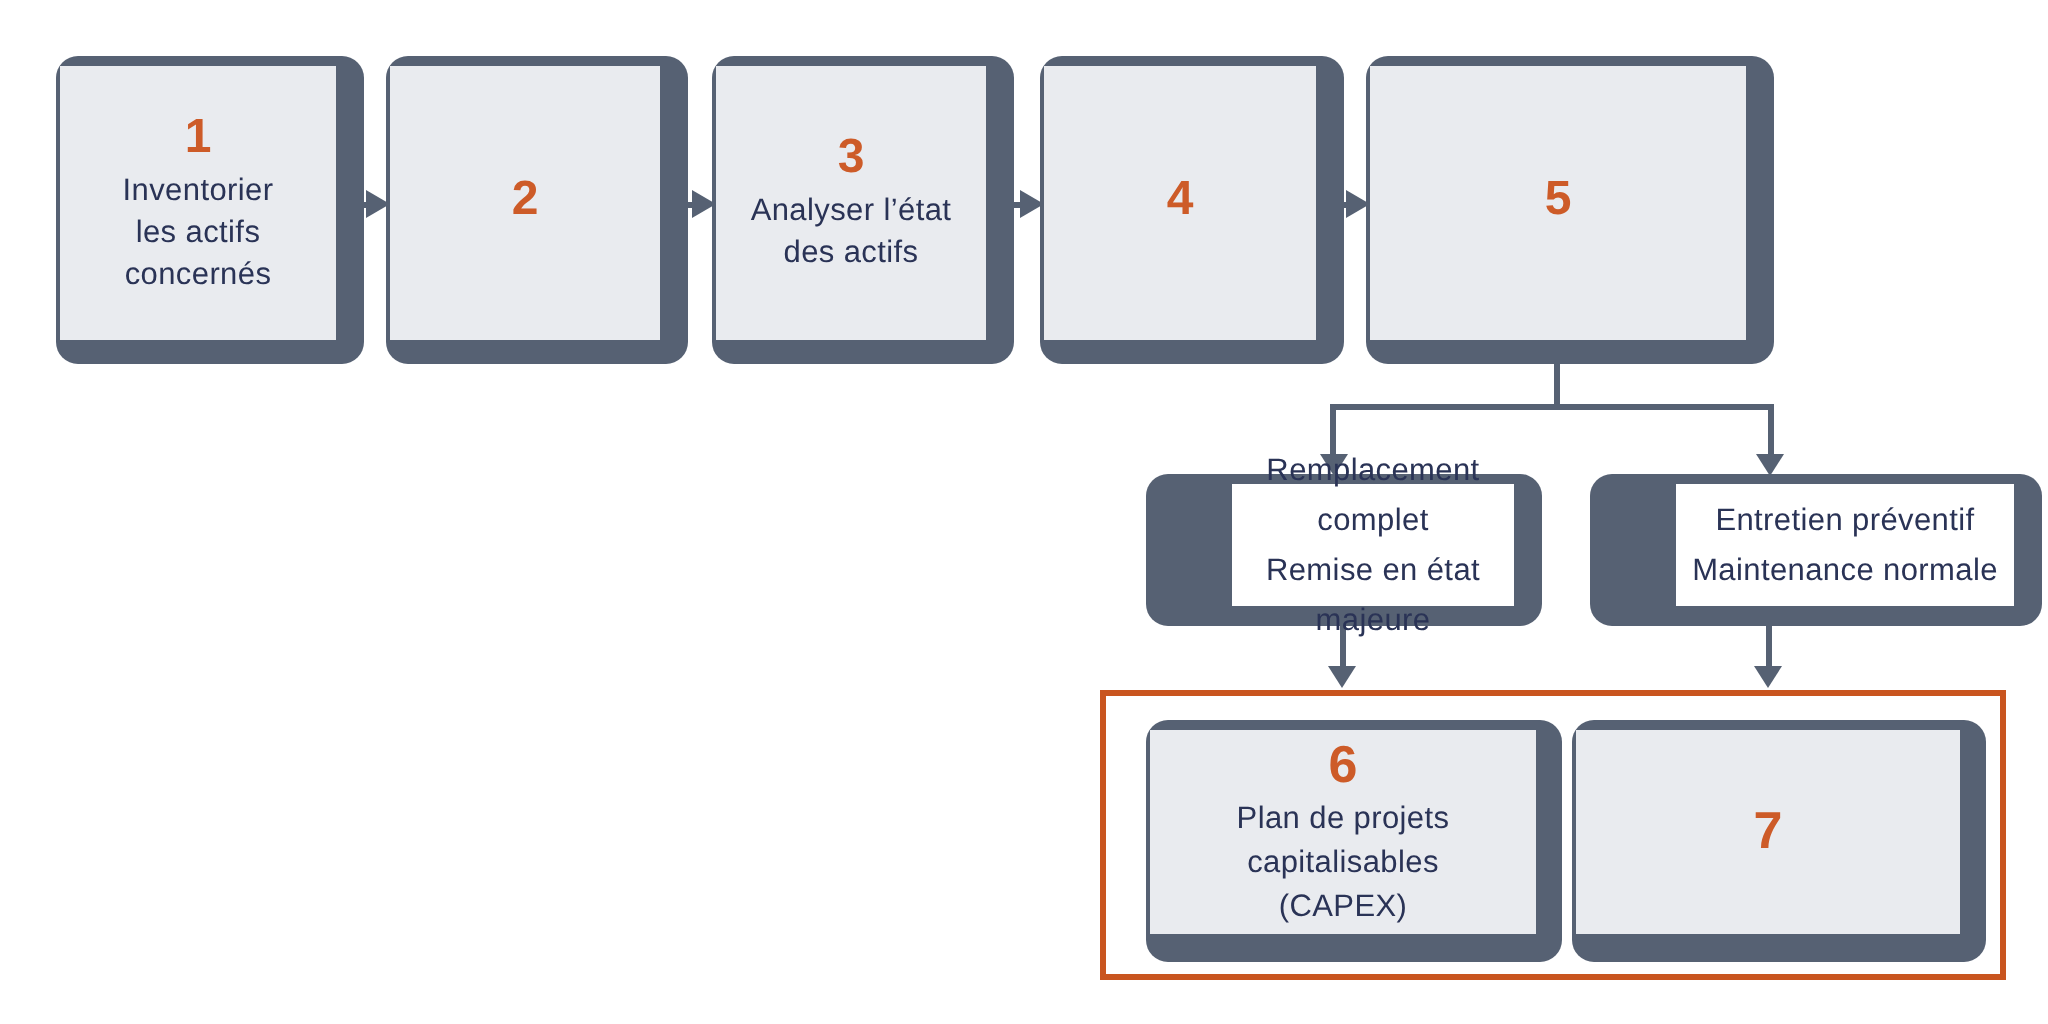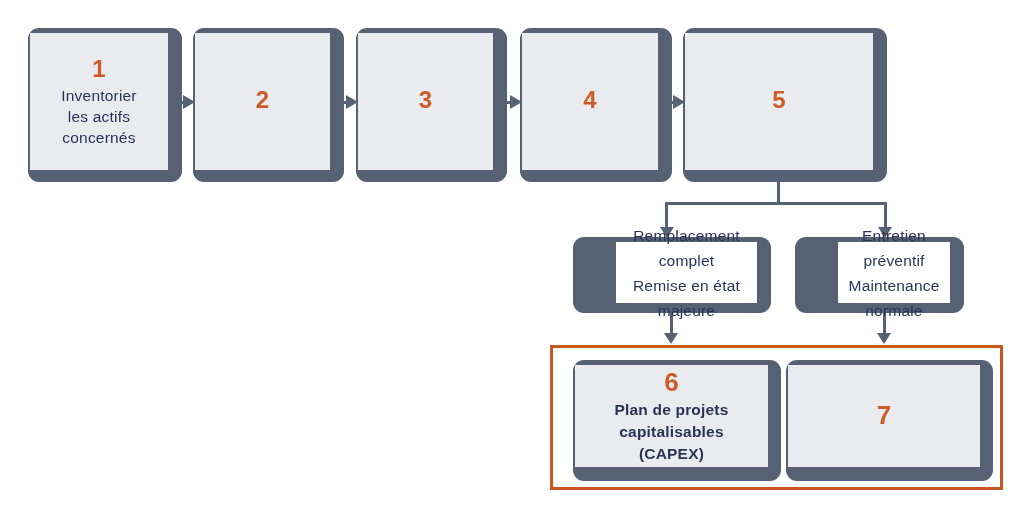--- a/index.html
+++ b/index.html
@@ -52,21 +52,20 @@
     font-size: 26px;
     line-height: 28px;
   }
   .label {
     font-size: 15.5px;
     line-height: 21px;
     letter-spacing: 0.2px;
   }
   .out-face .label {
     line-height: 22px;
-    font-weight: bold;
   }
   .strat-label {
     font-size: 15.5px;
     line-height: 25px;
     letter-spacing: 0.2px;
   }
   
   .cline {
     position: absolute;
     background: var(--slate, #566173);
@@ -137,20 +136,21 @@
 
   <div class="box3d" style="left:193px;top:28px;width:151px;height:154px">
     <div class="face">
       <div class="num">2</div>
     </div>
   </div>
 
   <div class="box3d" style="left:356px;top:28px;width:151px;height:154px">
     <div class="face">
       <div class="num">3</div>
+      <div class="label">Analyser l’état<br>des actifs</div>
     </div>
   </div>
 
   <div class="box3d" style="left:520px;top:28px;width:152px;height:154px">
     <div class="face">
       <div class="num">4</div>
     </div>
   </div>
 
   <div class="box3d" style="left:683px;top:28px;width:204px;height:154px">
@@ -158,21 +158,21 @@
       <div class="num">5</div>
     </div>
   </div>
 
   <div class="box3d" style="left:573px;top:237px;width:198px;height:76px">
     <div class="face strat-face">
       <div class="strat-label">Remplacement complet<br>Remise en état majeure</div>
     </div>
   </div>
 
-  <div class="box3d" style="left:795px;top:237px;width:169px;height:76px">
+  <div class="box3d" style="left:795px;top:237px;width:226px;height:76px">
     <div class="face strat-face">
       <div class="strat-label">Entretien préventif<br>Maintenance normale</div>
     </div>
   </div>
 
   <div class="box3d" style="left:573px;top:360px;width:208px;height:121px">
     <div class="face out-face">
       <div class="num">6</div>
       <div class="label">Plan de projets<br>capitalisables<br>(CAPEX)</div>
     </div>

